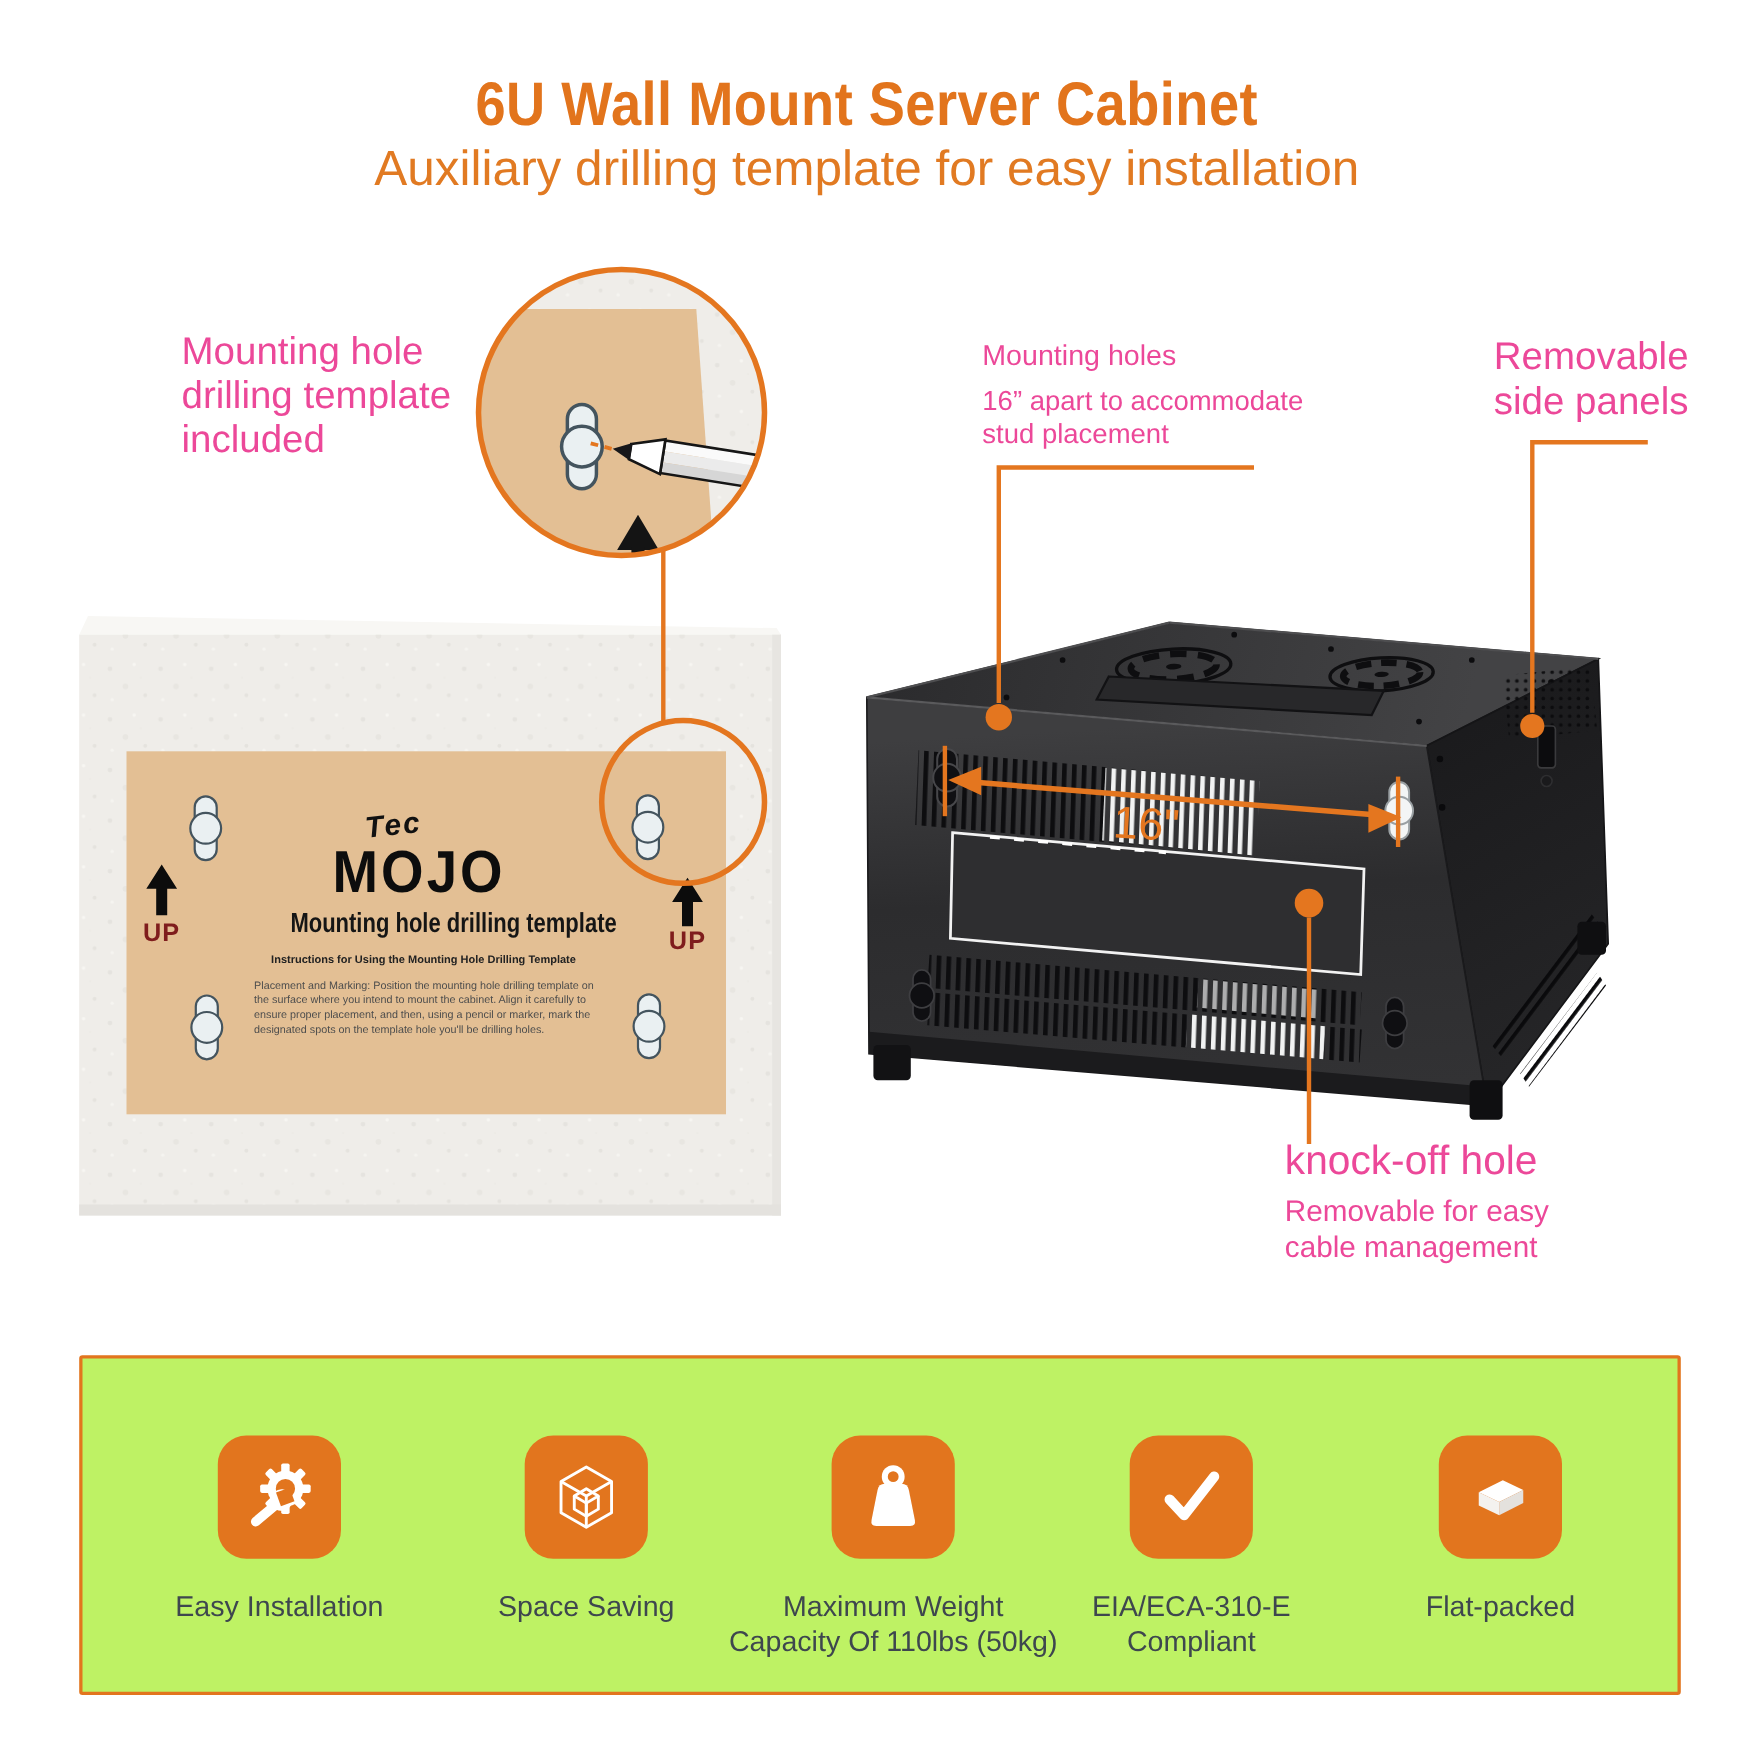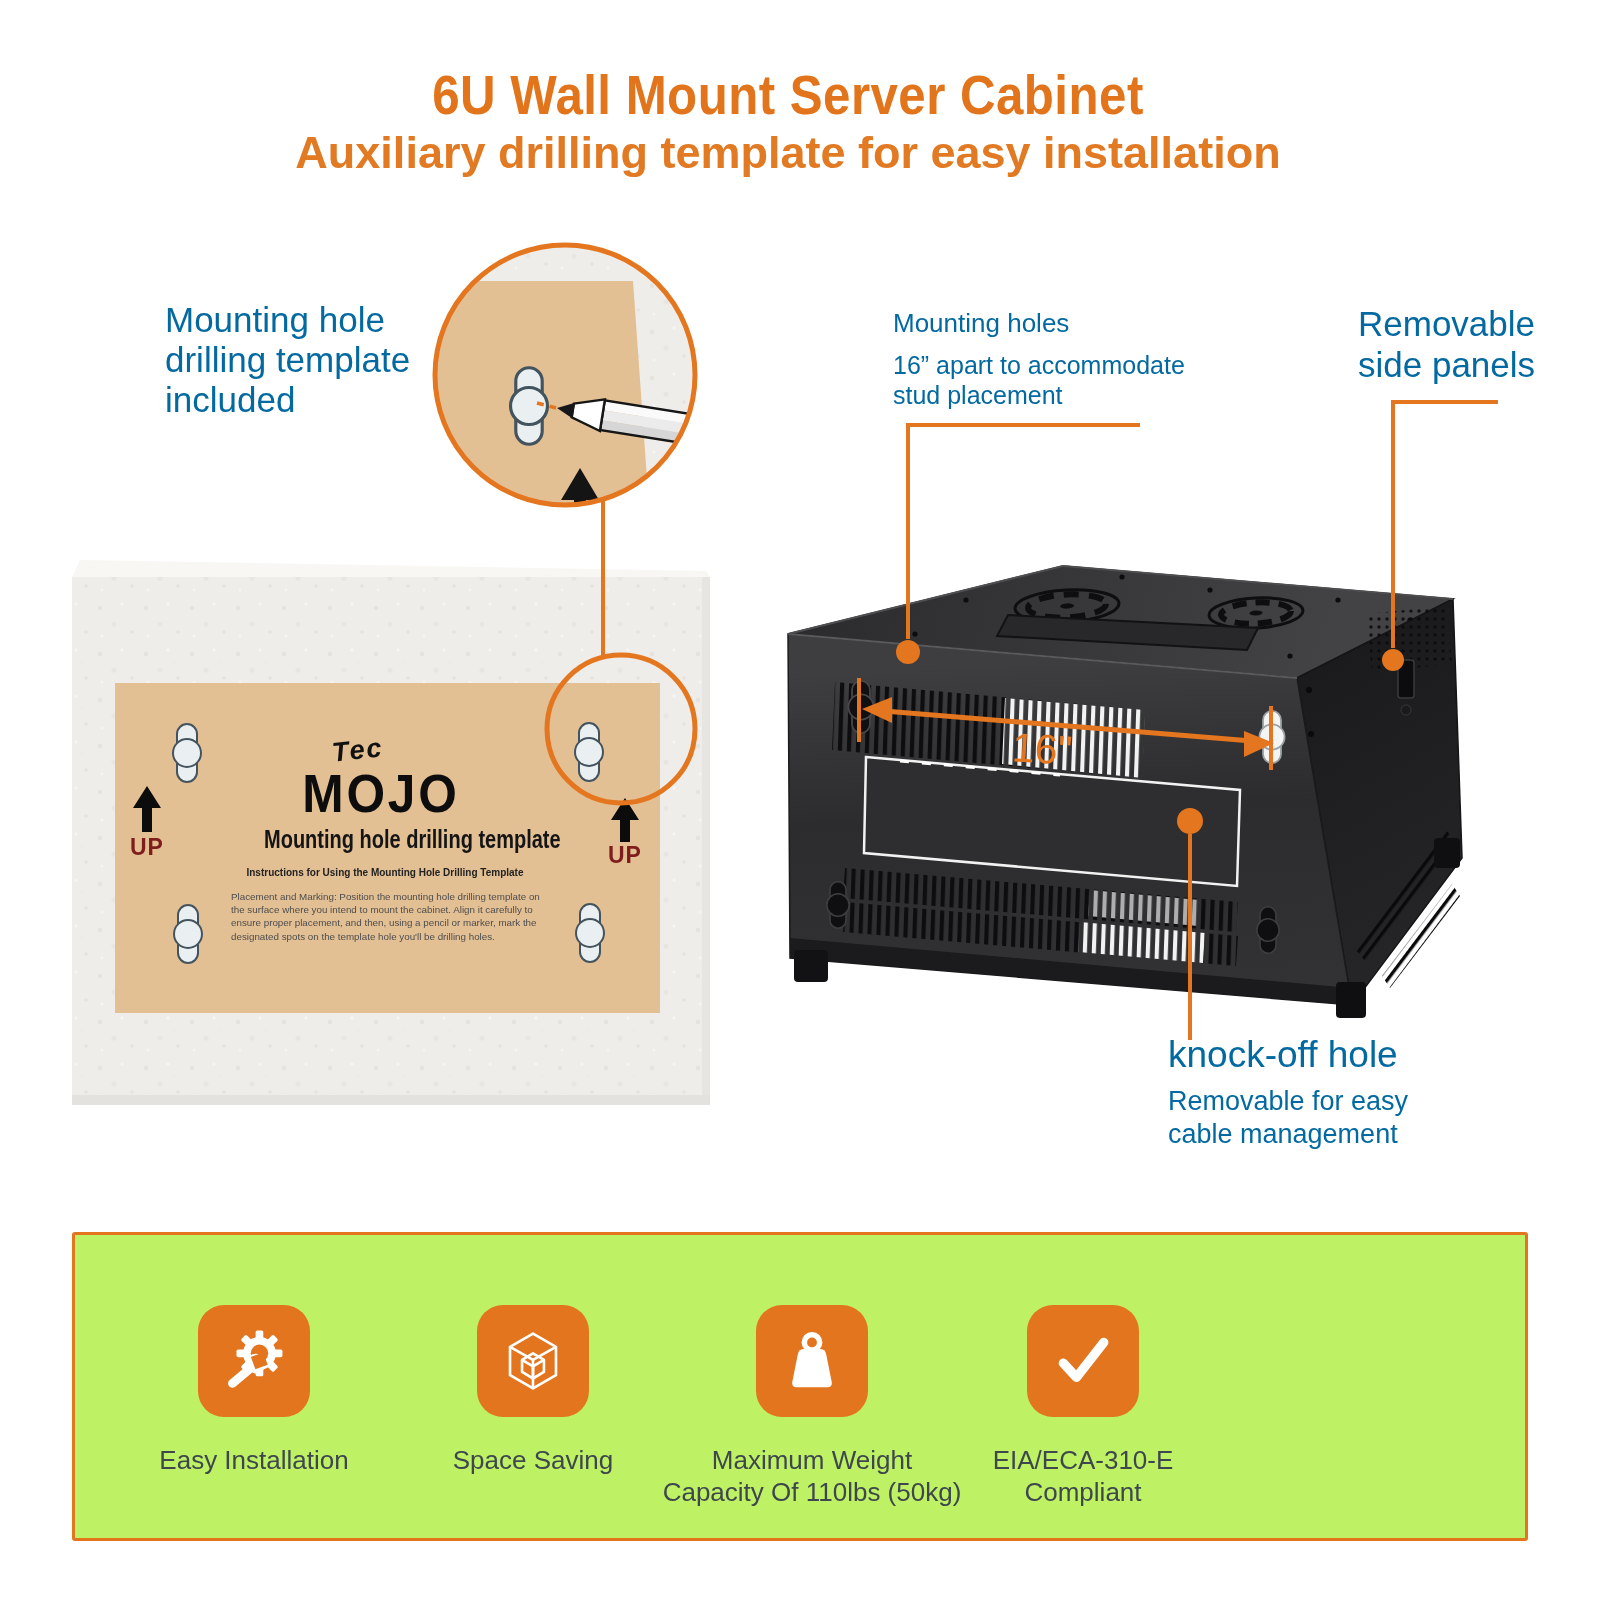--- a/index.html
+++ b/index.html
@@ -3,24 +3,24 @@
 <meta charset="utf-8">
 <style>
   html,body{margin:0;padding:0;background:#fff;}
   .canvas{position:relative;width:1576px;height:1600px;background:#ffffff;overflow:hidden;
           font-family:"Liberation Sans",sans-serif;}
   .abs{position:absolute;}
   svg{display:block;}
   
   .page-title{left:0;right:0;top:62px;text-align:center;font-size:56px;font-weight:bold;
               color:#E2741C;transform:scaleX(.88);letter-spacing:.5px;}
-  .page-subtitle{left:0;right:0;top:127px;text-align:center;font-size:45px;font-weight:700;
+  .page-subtitle{left:0;right:0;top:127px;text-align:center;font-size:45px;font-weight:400;
                  color:#E17A22;}
   
-  .co{color:#0369a1;}
+  .co{color:#ec4899;}
   .co-template{left:165px;top:300px;font-size:35px;line-height:40px;}
   .co-mount{left:893px;top:303px;}
   .co-mount .t{font-size:26px;line-height:40px;}
   .co-mount .d{font-size:25px;line-height:30px;margin-top:7px;}
   .co-side{left:1358px;top:303px;font-size:35px;line-height:41px;}
   .co-knock{left:1121px;top:1034px;margin-left:47px;}
   .co-knock .t{font-size:37px;line-height:42px;}
   .co-knock .d{font-size:27px;line-height:33px;margin-top:9px;}
   .dim-label{left:1012px;top:726px;font-size:41px;color:#E4761F;transform:rotate(3.5deg);}
   
@@ -364,15 +364,27 @@
         <svg width="70" height="70" viewBox="0 0 64 64">
           <path d="M14,34 L26,47 L51,15" fill="none" stroke="#ffffff" stroke-width="8.5" stroke-linecap="round" stroke-linejoin="round"></path>
         </svg>
       </div>
       <div class="feat-label">
         <div>EIA/ECA-310-E</div>
         <div>Compliant</div>
       </div>
     </div>
 
+    <div class="abs feat-cell" style="left:1139px">
+      <div class="feat-icon">
+        <svg width="70" height="70" viewBox="0 0 64 64">
+          <polygon points="14,28 34,18 51,26 31,36" fill="#ffffff"></polygon>
+          <polygon points="51,26 31,36 31,47 51,37" fill="#E4E1DD"></polygon>
+          <polygon points="14,28 31,36 31,47 14,39" fill="#F4F2EF"></polygon>
+        </svg>
+      </div>
+      <div class="feat-label">
+        <div>Flat-packed</div>
+      </div>
+    </div>
 
   </div>
 </div>
 
 </body></html>

